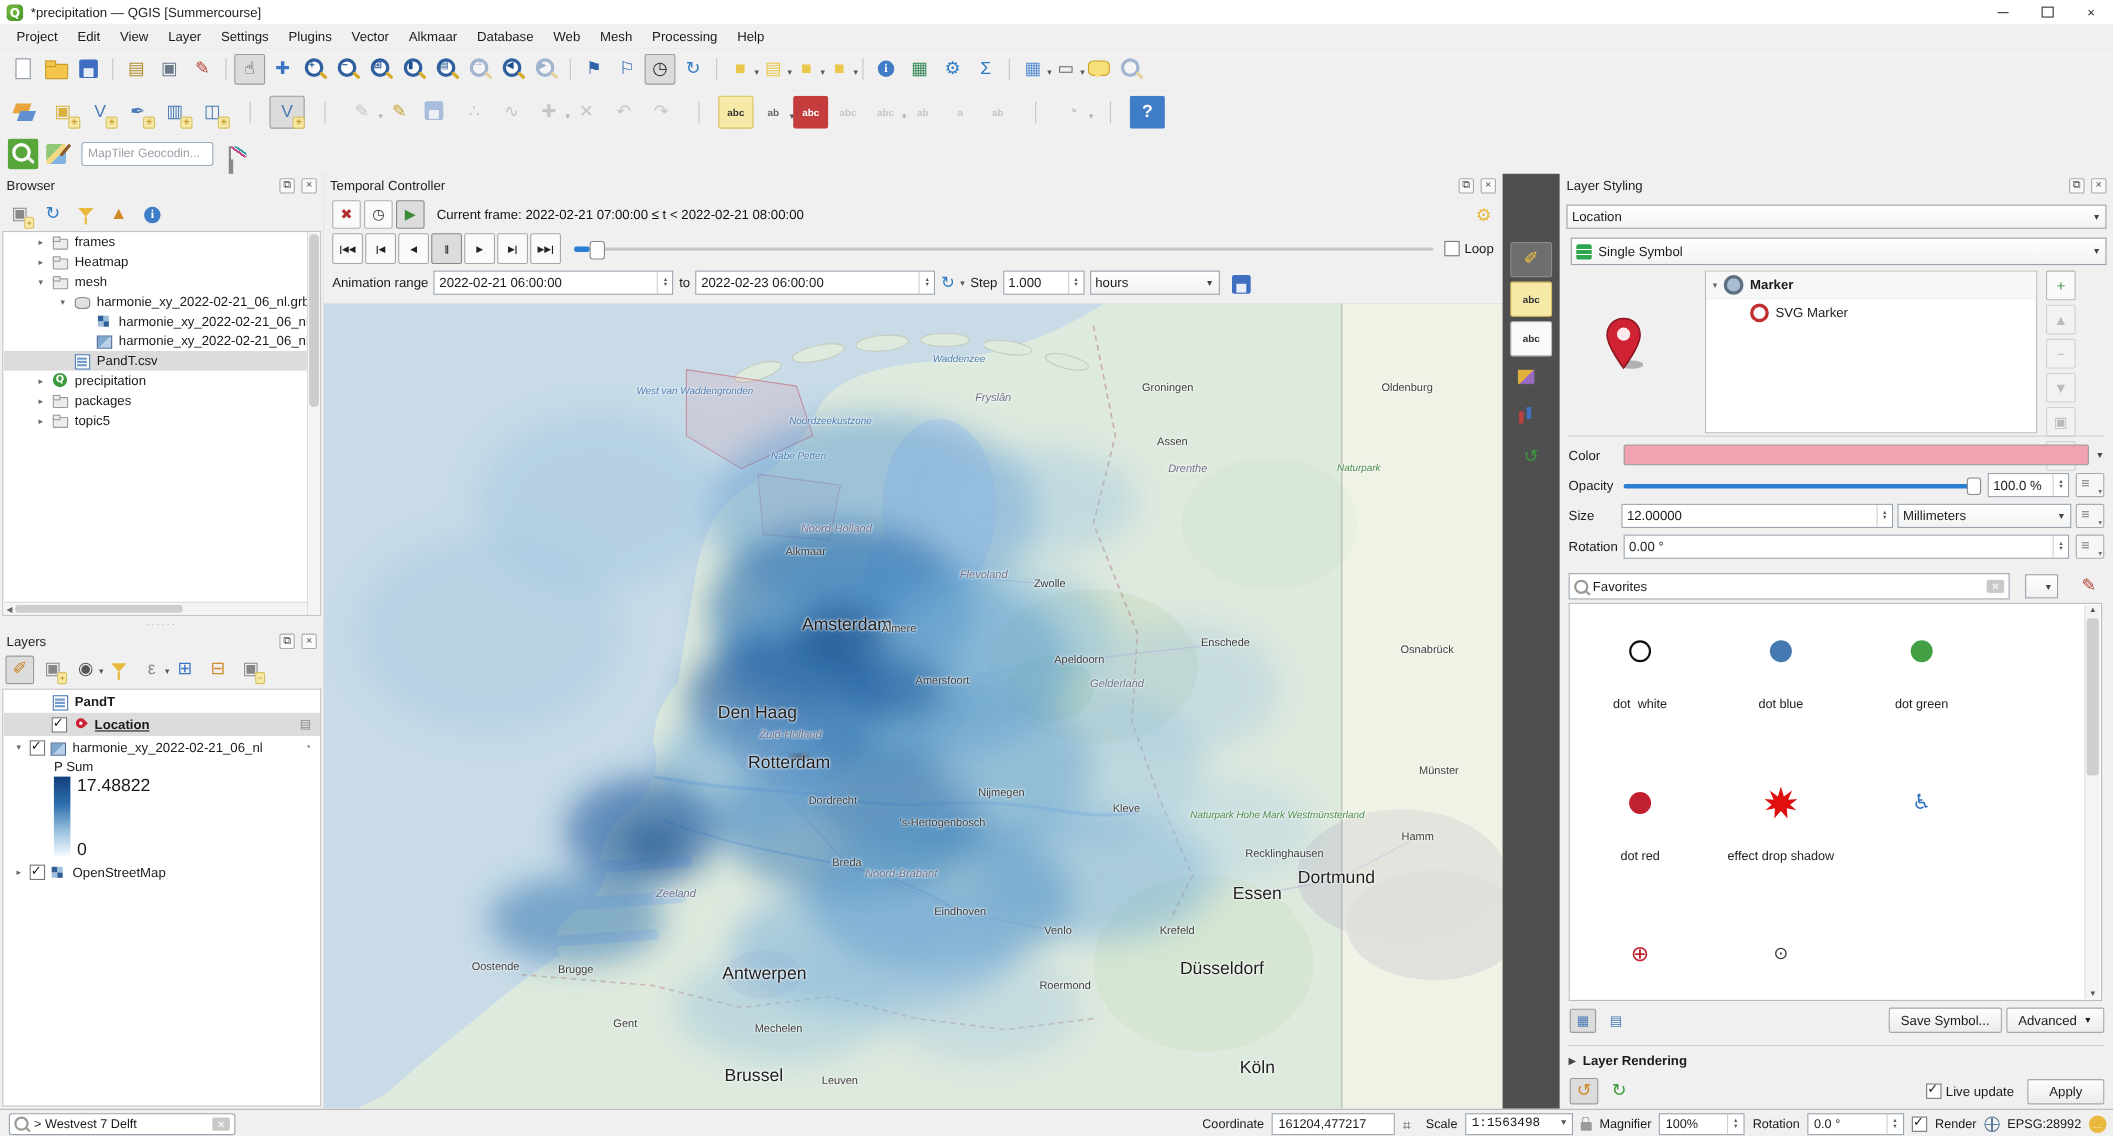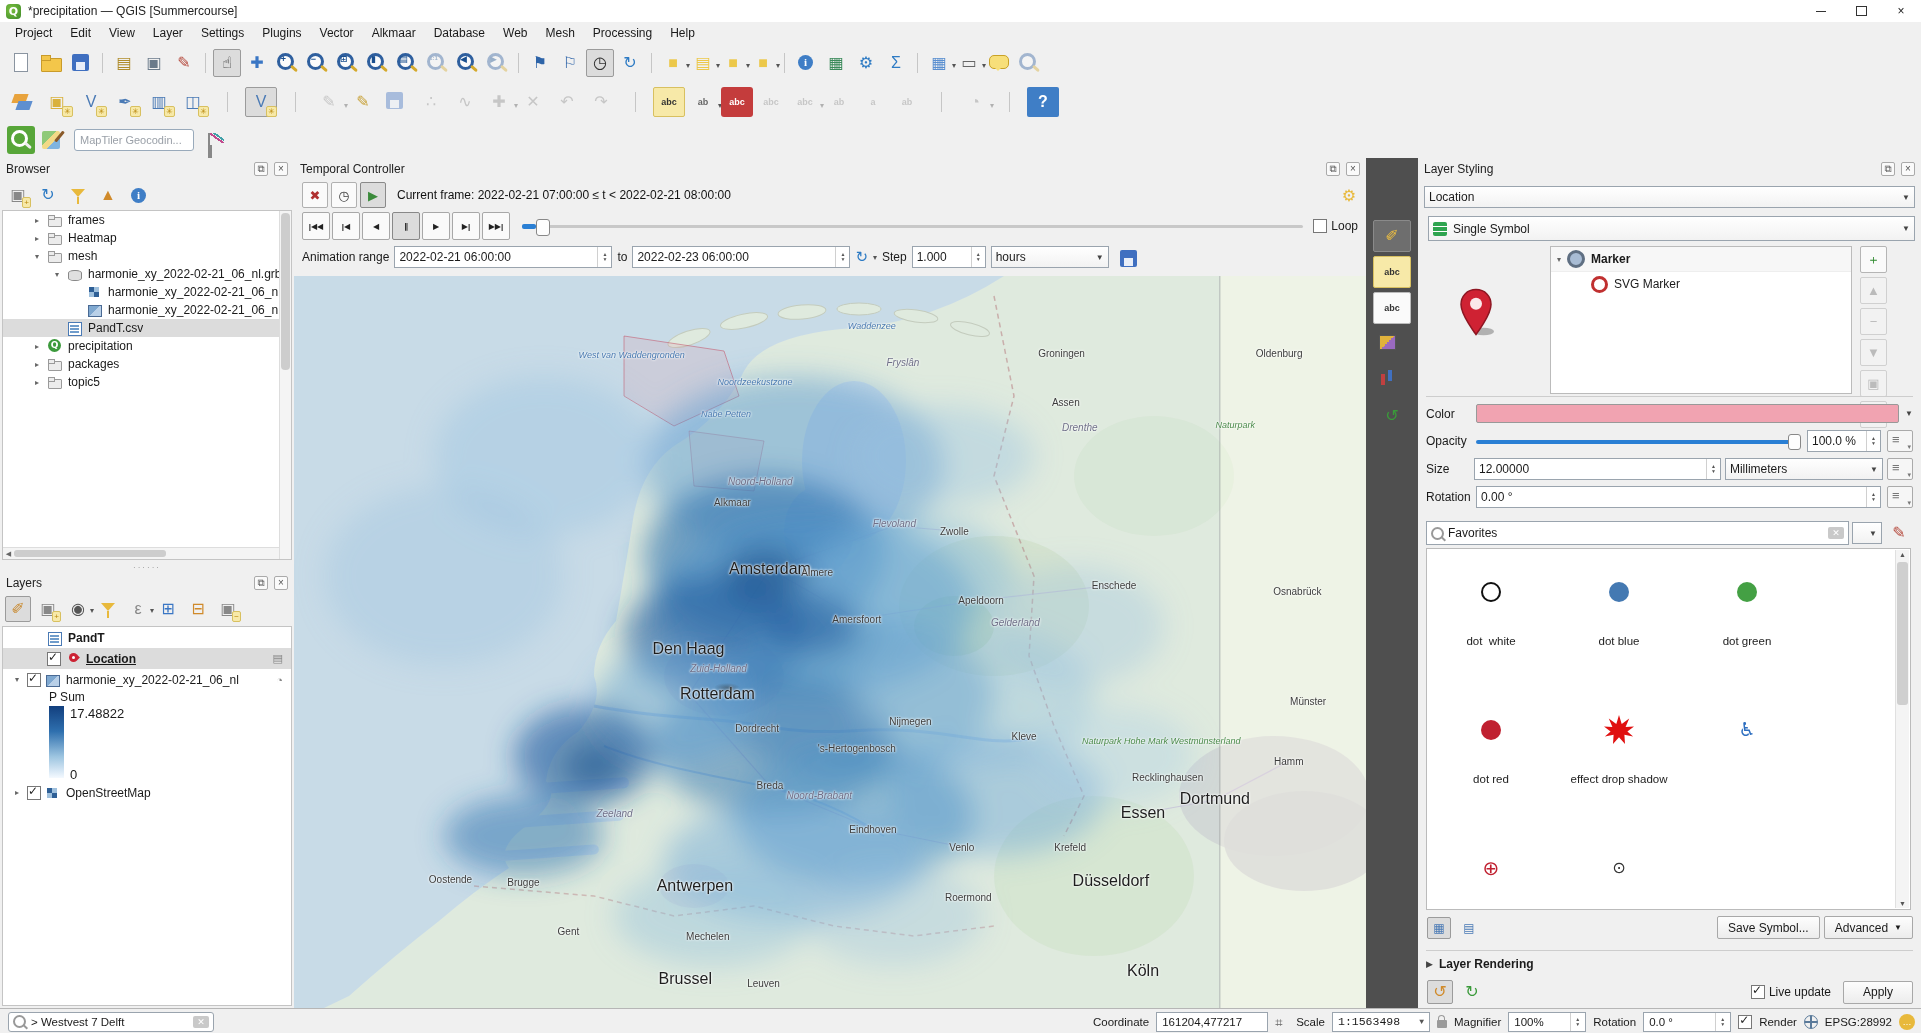--- a/index.html
+++ b/index.html
@@ -104,21 +104,21 @@
   .splitter{height:10px;display:flex;align-items:center;justify-content:center;color:#9a9a9a;font-size:8px;letter-spacing:2px;}
   .vsb{position:absolute;right:0;top:0;width:11px;bottom:0;background:#f4f4f4;border-left:1px solid #ddd;}
   .vsb .thumb{position:absolute;left:1px;right:1px;top:2px;height:45%;background:#cdcdcd;border-radius:4px;}
   .hsb{position:absolute;left:0;right:12px;bottom:0;height:11px;background:#f4f4f4;border-top:1px solid #ddd;display:flex;align-items:center;}
   .hsb .arr{width:11px;font-size:7px;color:#666;text-align:center;}
   .hsb .thumb{height:7px;width:55%;background:#cdcdcd;border-radius:3px;}
   
   .legendblock{padding-left:46px;font-size:12px;}
   .lg-ramp-row{display:flex;gap:6px;margin-top:2px;}
   .ramp{width:15px;height:72px;background:linear-gradient(#123f7e,#2e6fae 35%,#9cc4e0 70%,#f4f9ff);}
-  .lg-labels{display:flex;flex-direction:column;justify-content:space-between;height:76px;font-size:13px;}
+  .lg-labels{display:flex;flex-direction:column;justify-content:space-between;height:76px;font-size:16px;}
   
   #temporal{position:absolute;left:0;top:0;width:1072px;height:118px;background:#f0f0f0;border-bottom:1px solid #b9b9b9;}
   .trow1{position:absolute;left:8px;top:24px;height:26px;display:flex;align-items:center;gap:3px;}
   .modebtn{width:24px;height:24px;border:1px solid #b0b0b0;background:#fafafa;border-radius:2px;display:flex;align-items:center;justify-content:center;font-size:13px;}
   .modebtn.boxed{background:#dcdcdc;border-color:#8a8a8a;}
   .currentframe{margin-left:8px;font-size:12px;color:#111;}
   .tgear{position:absolute;right:10px;top:28px;color:#e8b93c;font-size:16px;}
   .trow2{position:absolute;left:8px;top:54px;right:8px;height:28px;display:flex;align-items:center;}
   .transbtn{width:26px;height:26px;border:1px solid #a8a8a8;background:#fafafa;border-radius:2px;margin-right:2px;display:flex;align-items:center;justify-content:center;font-size:8px;color:#222;font-weight:bold;flex:0 0 auto;}
   .transbtn.boxed{background:#dcdcdc;border-color:#888;}
@@ -1066,21 +1066,21 @@
       </div>
       <div class="sp-row" style="top:328px;left:8px;right:8px;gap:6px;">
         <span class="sp-label">Rotation</span>
         <span class="field" style="flex:1;">
           <span>0.00 °</span>
           <span class="spincol">▲<br>▼</span>
         </span>
         <span class="ovr"></span>
       </div>
 
-      <div class="sp-row" style="top:362px;left:8px;right:8px;gap:3px;">
+      <div class="sp-row" style="top:362px;left:8px;right:8px;gap:14px;">
         <span class="searchbox" style="flex:1;">
           <span class="minilens"></span>
           <span>Favorites</span>
           <span class="clearx">✕</span>
         </span>
         <span class="combo" style="width:20px;">
             <span class="carr">▼</span>
           </span>
         <span class="tbi" style="width:24px;height:24px;">
             <span class="g" style="color:#b5483b;">✎</span>

